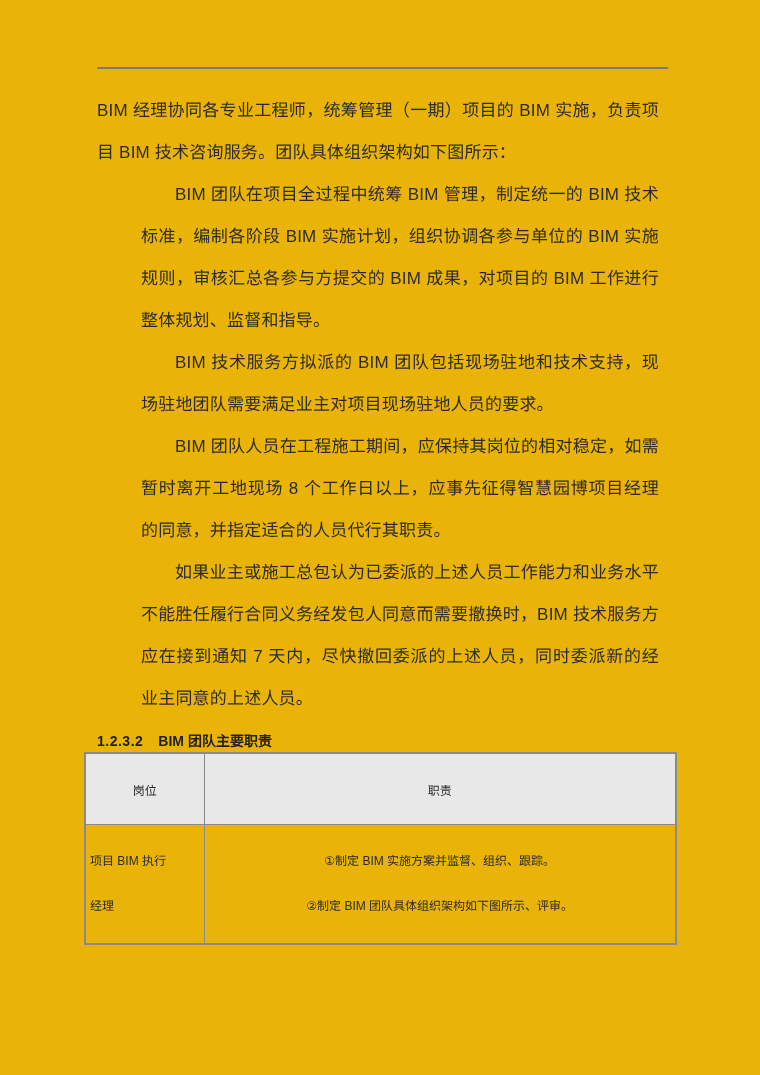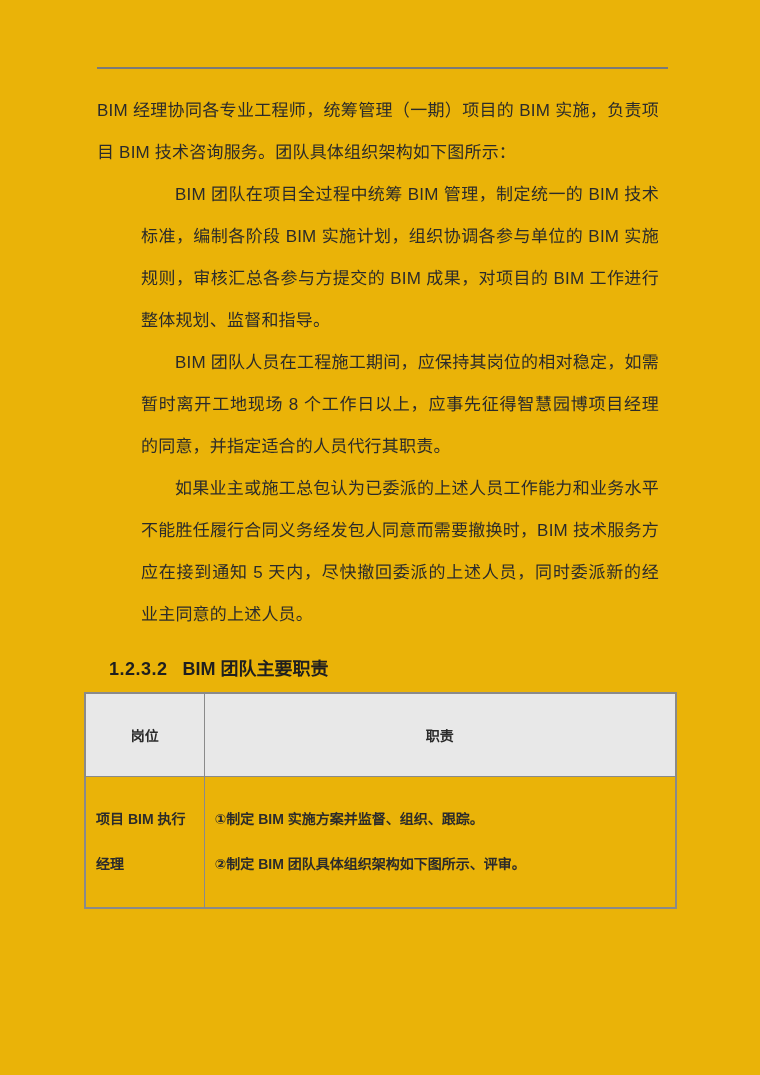--- a/index.html
+++ b/index.html
@@ -39,81 +39,82 @@
     font-size: 17px;
     line-height: 42px;
     text-align: justify;
     letter-spacing: 0.2px;
   }
   .para.indent {
     text-indent: 34px;
     margin-left: 44px;
   }
   .heading {
-    margin: 12px;
-    font-size: 18px;
+    margin: 0;
+    font-size: 14px;
     line-height: 42px;
     font-weight: bold;
     color: #1f1f1f;
     text-align: left;
   }
   .heading-num {
     margin-right: 15px;
     letter-spacing: 0.5px;
   }
   .duty-table {
     border-collapse: collapse;
     table-layout: fixed;
     width: 593px;
     margin-left: -13px;
     margin-top: -10px;
     border: 2px solid #8a8a8a;
   }
   .duty-table th,
   .duty-table td {
     border: 1px solid #8a8a8a;
-    font-size: 14px;
-    font-weight: bold;
-    padding: 10px;
+    font-size: 12px;
+    font-weight: normal;
+    padding: 4px;
   }
   .duty-table col.col-pos   { width: 119px; }
   .duty-table thead th {
     background: #e8e8e8;
     height: 62px;
     text-align: center;
     vertical-align: middle;
   }
   .cell-pos {
     height: 110px;
     vertical-align: middle;
     line-height: 45px;
   }
   .cell-duty {
-    text-align: left;
+    text-align: center;
     vertical-align: middle;
     line-height: 45px;
   }
 </style>
 </head>
 <body>
 
 <div class="page">
 
   <div class="header-rule"></div>
 
   <div class="content">
 
     <p class="para">BIM 经理协同各专业工程师，统筹管理（一期）项目的 BIM 实施，负责项目 BIM 技术咨询服务。团队具体组织架构如下图所示：</p>
 
     <p class="para indent">BIM 团队在项目全过程中统筹 BIM 管理，制定统一的 BIM 技术标准，编制各阶段 BIM 实施计划，组织协调各参与单位的 BIM 实施规则，审核汇总各参与方提交的 BIM 成果，对项目的 BIM 工作进行整体规划、监督和指导。</p>
 
+    <p class="para indent">BIM 技术服务方拟派的 BIM 团队包括现场驻地和技术支持，现场驻地团队需要满足业主对项目现场驻地人员的要求。</p>
 
     <p class="para indent">BIM 团队人员在工程施工期间，应保持其岗位的相对稳定，如需暂时离开工地现场 8 个工作日以上，应事先征得智慧园博项目经理的同意，并指定适合的人员代行其职责。</p>
 
-    <p class="para indent">如果业主或施工总包认为已委派的上述人员工作能力和业务水平不能胜任履行合同义务经发包人同意而需要撤换时，BIM 技术服务方应在接到通知 5 天内，尽快撤回委派的上述人员，同时委派新的经业主同意的上述人员。</p>
+    <p class="para indent">如果业主或施工总包认为已委派的上述人员工作能力和业务水平不能胜任履行合同义务经发包人同意而需要撤换时，BIM 技术服务方应在接到通知 7 天内，尽快撤回委派的上述人员，同时委派新的经业主同意的上述人员。</p>
 
     <h2 class="heading">
       <span class="heading-num">1.2.3.2</span><span class="heading-title">BIM 团队主要职责</span>
     </h2>
 
 
 
     <table class="duty-table">
       <colgroup>
         <col class="col-pos">

